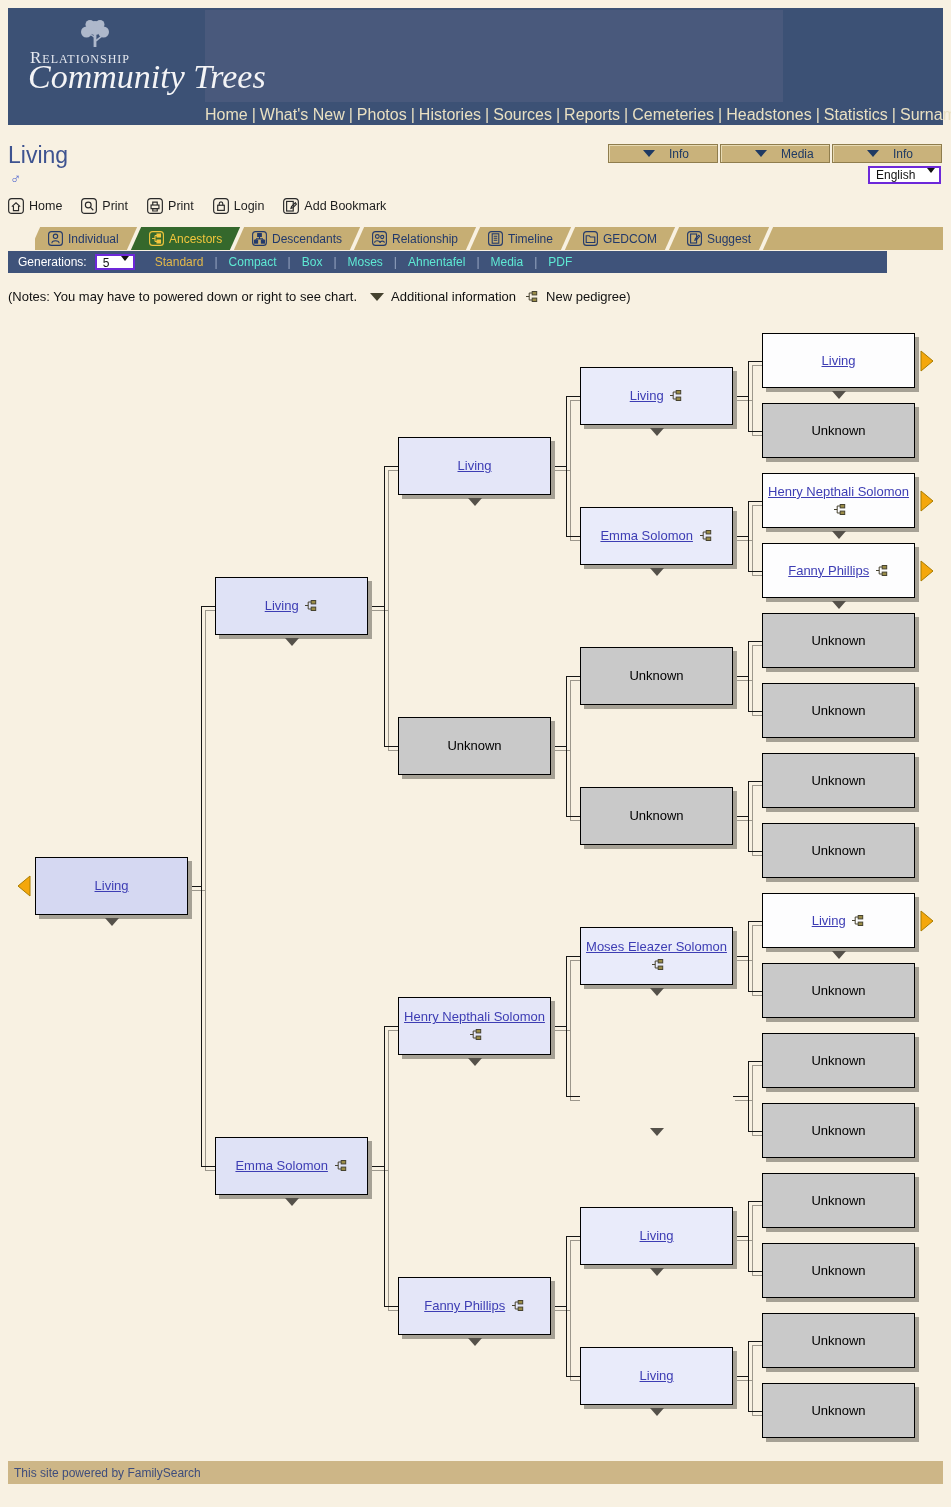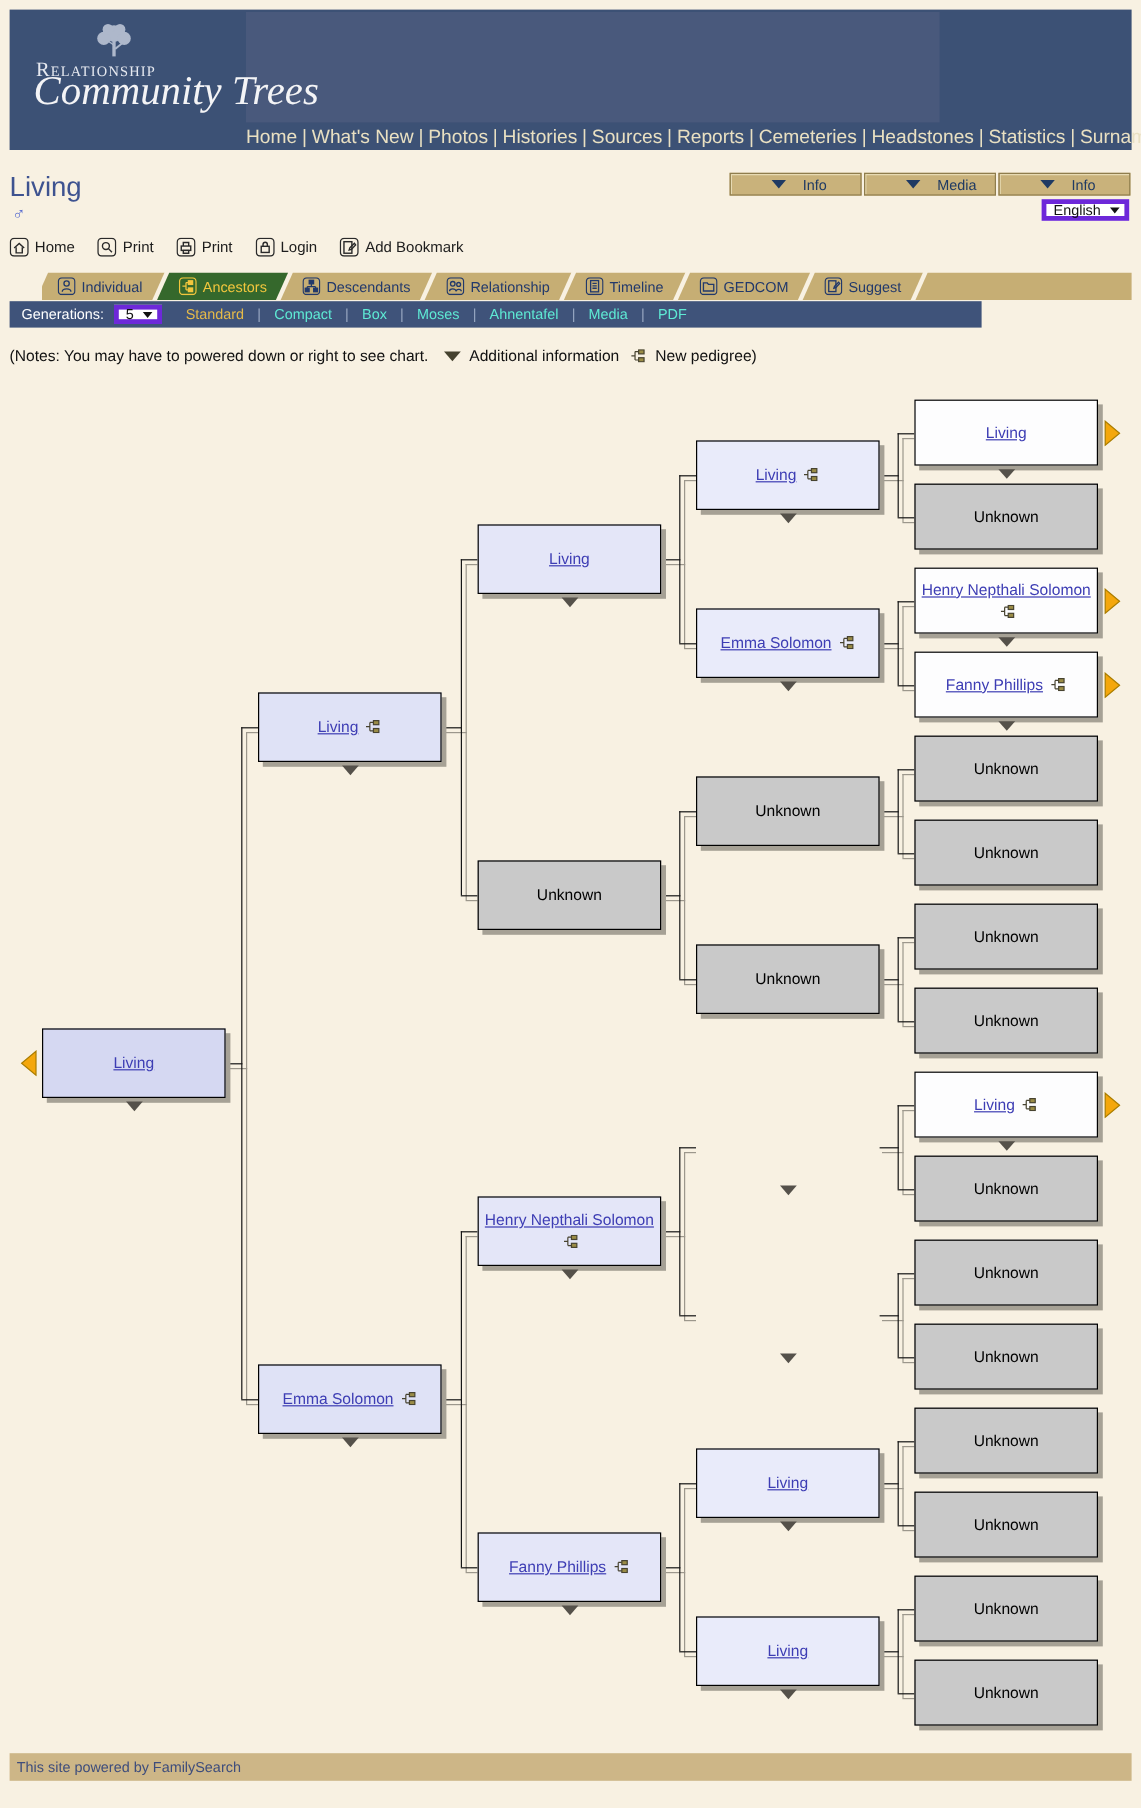--- a/index.html
+++ b/index.html
@@ -21,41 +21,41 @@
   .navlink { color:#e9e0c2; cursor:pointer; }
   .navsep { color:#e9e0c2; padding:0 4px; }
   
   .page-title { position:absolute; left:8px; top:142px; font-size:23px; color:#3e5390; }
   .gender { position:absolute; left:10px; top:170px; font-size:15px; color:#5b6fd0; }
   .drop-btn { position:absolute; top:144px; width:110px; height:19px; background:#c9b27b;
     border:1px solid #8f7d4d; box-shadow:inset 1px 1px 0 #e7dab3; display:flex; align-items:center;
     font-size:12px; color:#1f3a63; cursor:pointer; }
   .drop-btn .tri { width:0; height:0; border-left:6px solid transparent; border-right:6px solid transparent;
     border-top:7px solid #1f3a63; margin:0 14px 0 34px; }
-  .win-select { position:absolute; background:#fff; border:4px solid #6d28d9; display:flex;
-    align-items:center; font-size:12px; color:#111; cursor:pointer; }
+  .win-select { position:absolute; background:#fff; border:2px solid #6d28d9; display:flex;
+    font-size:12px; color:#111; cursor:pointer; }
   .win-select .arr { margin-left:auto; width:0; height:0; border-left:4px solid transparent;
     border-right:4px solid transparent; border-top:5px solid #111; margin-right:4px; }
   #language-select { left:868px; top:166px; width:73px; height:18px; padding-left:6px; }
   
   .toolbar { position:absolute; left:8px; top:198px; display:flex; align-items:center; }
   .titem { display:flex; align-items:center; gap:5px; margin-right:19px; cursor:pointer; }
   .titem svg { color:#2a2a2a; }
   .titem .tlabel { font-size:12.5px; color:#1d1d1d; }
   
   .tabs { position:absolute; left:35px; top:227px; width:908px; height:23px; display:flex; overflow:hidden; }
   .tab { height:23px; background:#c6ae74; transform:skewX(-24deg); margin-right:4px; display:flex;
     align-items:center; cursor:pointer; }
   .tab-inner { transform:skewX(24deg); display:flex; align-items:center; gap:5px; padding:0 13px;
     font-size:12px; color:#22396b; white-space:nowrap; }
   .tab.active { background:#35682c; }
   .tab.active .tab-inner { color:#f2c63d; }
   .tab-filler { flex:1; background:#c6ae74; transform:skewX(-24deg); margin-right:-30px; }
   
-  .options-bar { position:absolute; left:8px; top:251px; width:810px; height:22px; background:#3f537a;
+  .options-bar { position:absolute; left:8px; top:251px; width:879px; height:22px; background:#3f537a;
     display:flex; align-items:center; font-size:12px; color:#fff; }
   .gen-label { margin-left:10px; }
   #generations-select { position:static; width:40px; height:16px; margin-left:8px; padding-left:6px; }
   .views { display:flex; align-items:center; margin-left:20px; }
   .viewlink { color:#5eead4; cursor:pointer; }
   .viewlink.active { color:#e5ba49; }
   .vsep { color:#97a6c2; padding:0 11px; }
   
   .notes { position:absolute; left:8px; top:289px; display:flex; align-items:center; gap:7px;
     font-size:13px; color:#111; }
@@ -487,20 +487,27 @@
             <rect x="6.2" y="7.1" width="4.5" height="3.4" fill="#9a8c46" stroke="#474330"></rect>
           </svg></span></div>
     </div>
     <div class="caret" style="left: 649.5px; top: 568px;"></div>
     <div class="pbox" style="left: 580px; top: 647px; height: 58px; background: rgb(201, 201, 201);">
       <div><span>Unknown</span></div>
     </div>
     <div class="pbox" style="left: 580px; top: 787px; height: 58px; background: rgb(201, 201, 201);">
       <div><span>Unknown</span></div>
     </div>
+    <div class="pbox" style="left: 580px; top: 927px; height: 58px; background: rgb(233, 235, 250);">
+      <div><a class="plink">Moses Eleazer Solomon</a> <span><svg class="pedicon" width="13" height="11" viewBox="0 0 13 11">
+            <path d="M0 5.5h3.2M3.2 2v7M3.2 2h3M3.2 9h3" stroke="#474330" fill="none"></path>
+            <rect x="6.2" y="0.5" width="4.5" height="3.4" fill="#9a8c46" stroke="#474330"></rect>
+            <rect x="6.2" y="7.1" width="4.5" height="3.4" fill="#9a8c46" stroke="#474330"></rect>
+          </svg></span></div>
+    </div>
     <div class="caret" style="left: 649.5px; top: 988px;"></div>
     <div class="caret" style="left: 649.5px; top: 1128px;"></div>
     <div class="pbox" style="left: 580px; top: 1207px; height: 58px; background: rgb(233, 235, 250);">
       <div><a class="plink">Living</a></div>
     </div>
     <div class="caret" style="left: 649.5px; top: 1268px;"></div>
     <div class="pbox" style="left: 580px; top: 1347px; height: 58px; background: rgb(233, 235, 250);">
       <div><a class="plink">Living</a></div>
     </div>
     <div class="caret" style="left: 649.5px; top: 1408px;"></div>

